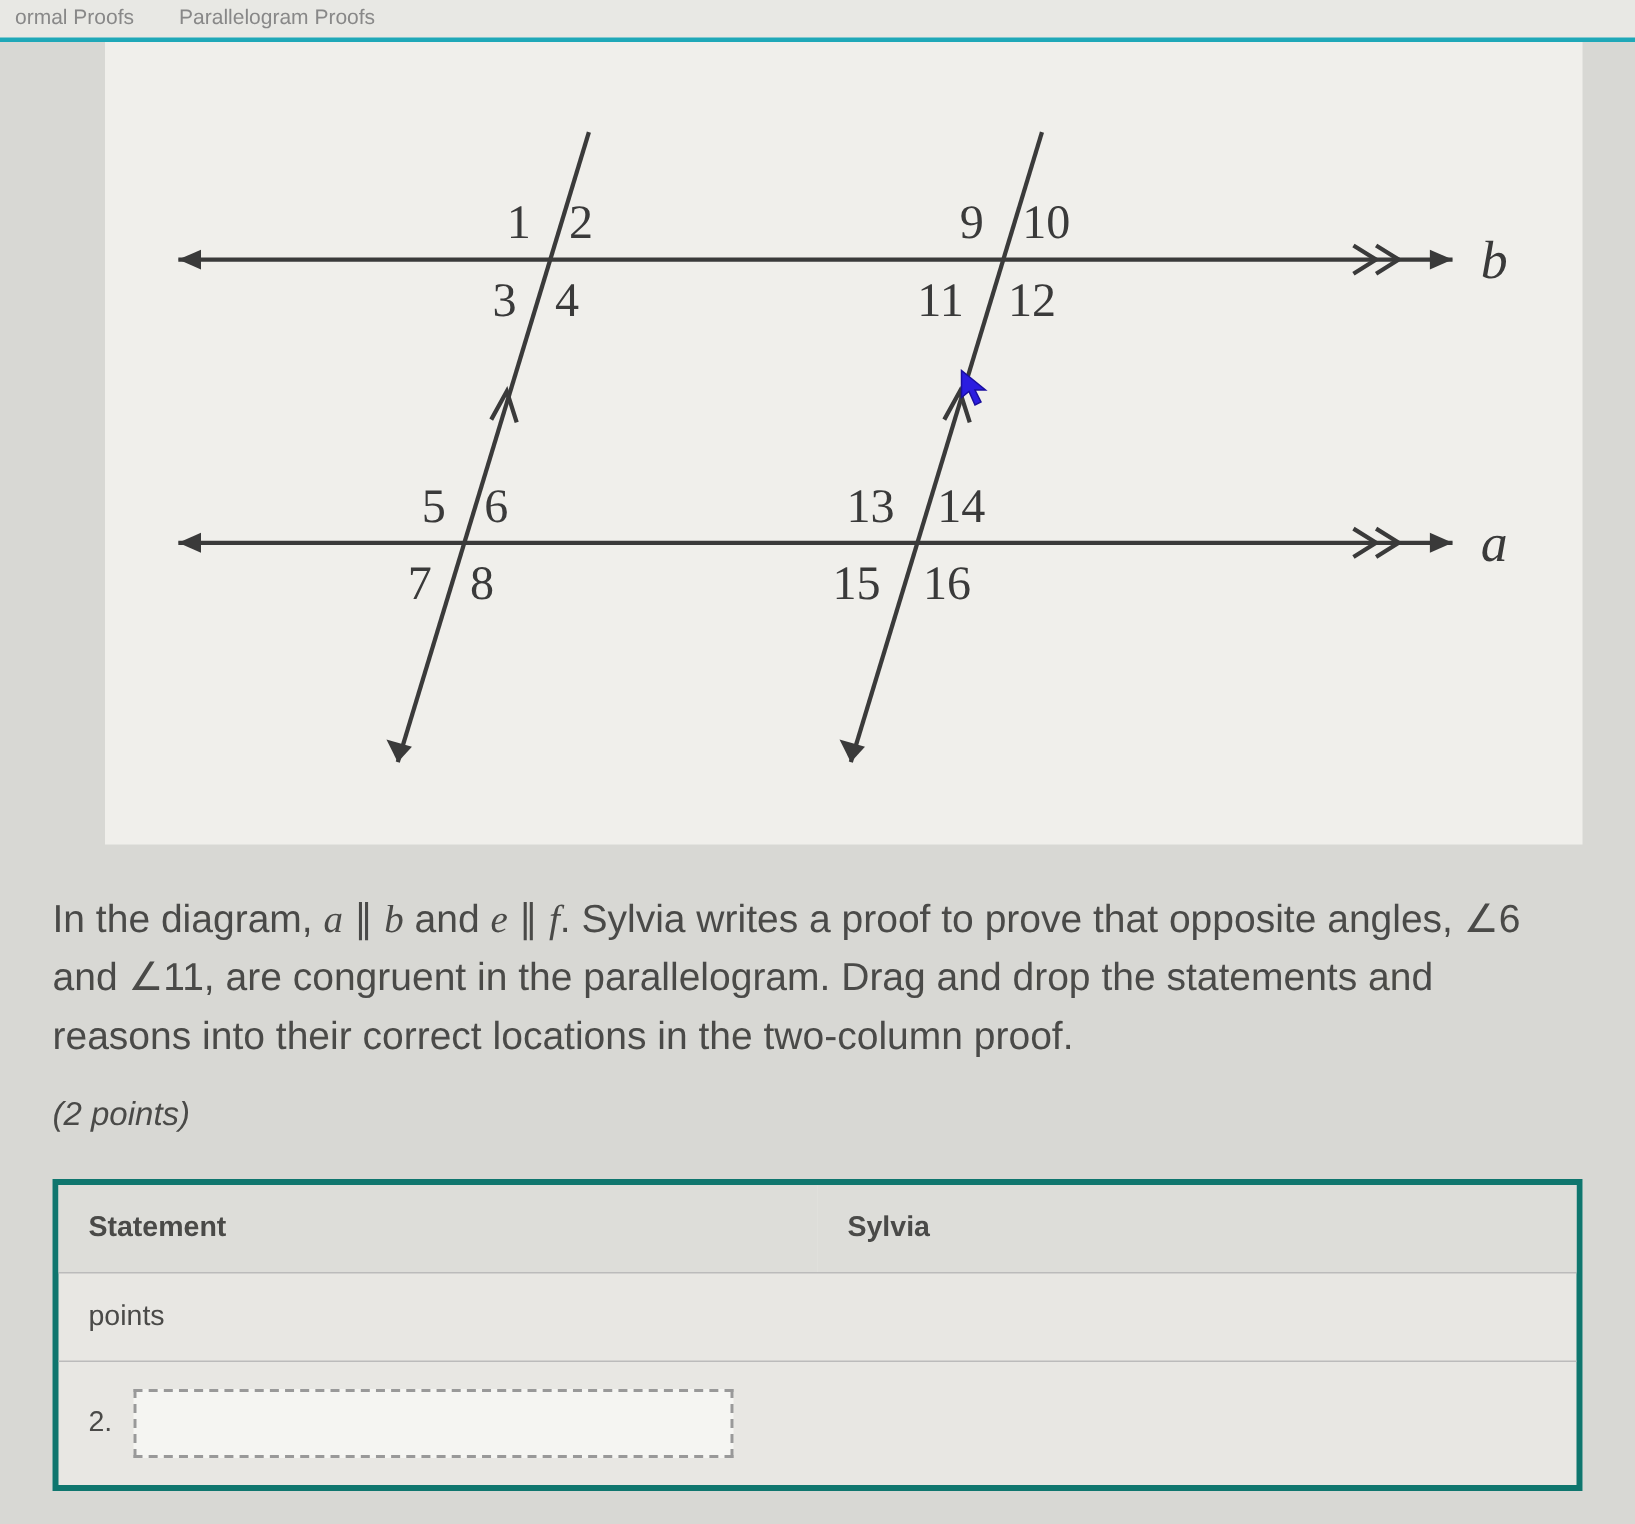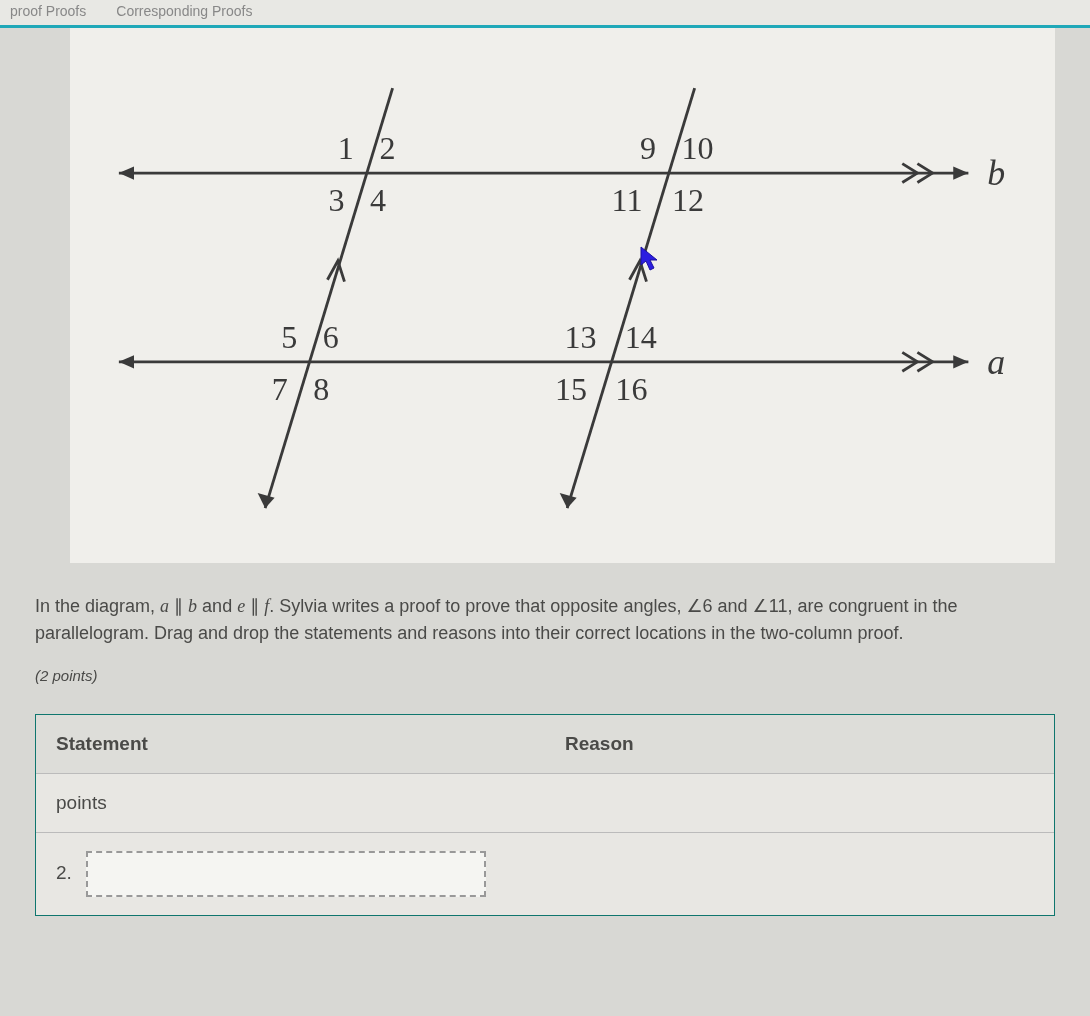--- a/index.html
+++ b/index.html
@@ -53,37 +53,37 @@
       fill: #3a3a3a;
     }
     .diagram-line {
       stroke: #3a3a3a;
       stroke-width: 3;
       fill: none;
     }
     .problem-text {
       margin: 30px 35px 0 35px;
       color: #4a4a48;
-      font-size: 18px;
+      font-size: 26px;
       line-height: 1.5;
     }
     .problem-text .math-var {
       font-style: italic;
       font-family: Georgia, serif;
     }
     .points {
       margin: 20px 35px 0 35px;
       font-style: italic;
       color: #4a4a48;
-      font-size: 15px;
+      font-size: 22px;
     }
     .proof-table {
       margin: 30px 35px 0 35px;
       background: #e8e7e3;
-      border: 1px solid #0f766e;
+      border: 4px solid #0f766e;
     }
     .proof-row {
       display: flex;
       border-bottom: 1px solid #bbb;
     }
     .proof-row:last-child {
       border-bottom: none;
     }
     .proof-cell {
       flex: 1;
@@ -117,22 +117,22 @@
       left: 570px;
       top: 218px;
       width: 20px;
       height: 26px;
     }
   </style>
 </head>
 <body>
 
 <div class="top-tabs">
-  <div class="tab">proof Proofs</div>
-  <div class="tab">Corresponding Proofs</div>
+  <div class="tab">ormal Proofs</div>
+  <div class="tab">Parallelogram Proofs</div>
 </div>
 
 <div class="diagram-container">
   <svg class="diagram-svg" viewBox="0 0 980 480">
 
     <line class="diagram-line" x1="20" y1="105" x2="920" y2="105"></line>
 
     <polygon points="20,105 36,98 36,112" fill="#3a3a3a"></polygon>
     <polygon points="920,105 904,98 904,112" fill="#3a3a3a"></polygon>
 
@@ -185,21 +185,21 @@
 
 <div class="problem-text">
   <span>In the diagram, </span><span class="math-var">a</span>&nbsp;<span>∥</span>&nbsp;<span class="math-var">b</span><span> and </span><span class="math-var">e</span>&nbsp;<span>∥</span>&nbsp;<span class="math-var">f</span><span>. Sylvia writes a proof to prove that opposite angles, ∠6 and ∠11, are congruent in the parallelogram. Drag and drop the statements and reasons into their correct locations in the two-column proof.</span>
 </div>
 
 <div class="points">(2 points)</div>
 
 <div class="proof-table">
   <div class="proof-row">
     <div class="proof-cell header">Statement</div>
-    <div class="proof-cell header">Reason</div>
+    <div class="proof-cell header">Sylvia</div>
   </div>
   <div class="proof-row">
     <div class="proof-cell">points</div>
   </div>
   <div class="proof-row">
     <div class="proof-cell">
       <span class="row-num">2.</span><span class="drop-zone"></span>
     </div>
   </div>
 </div>

